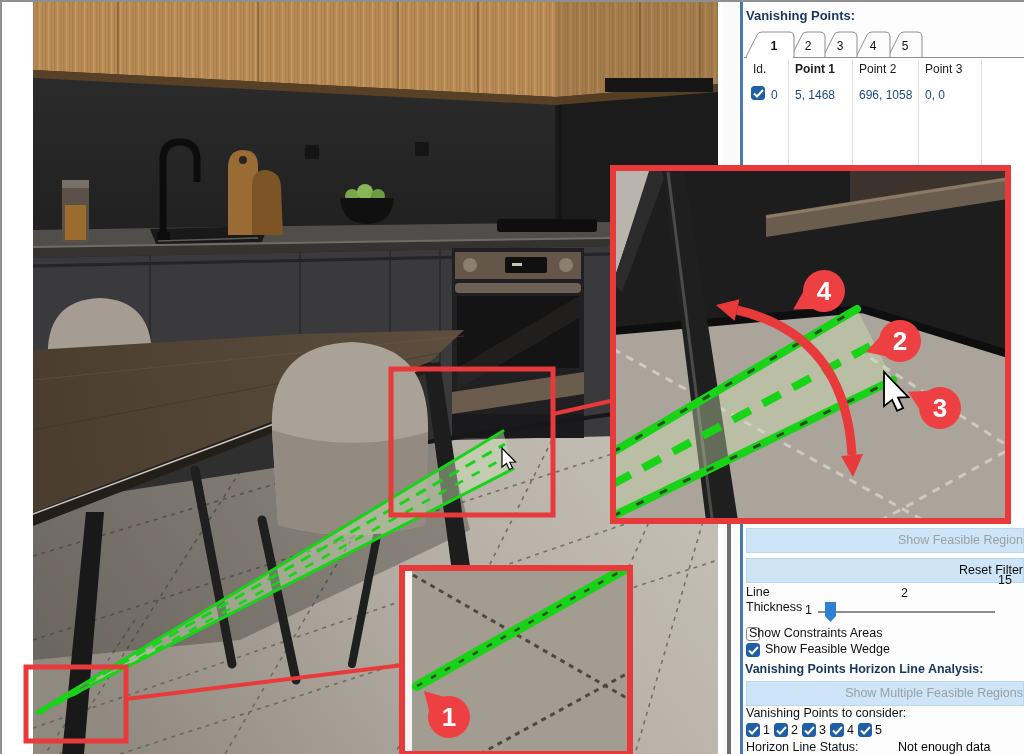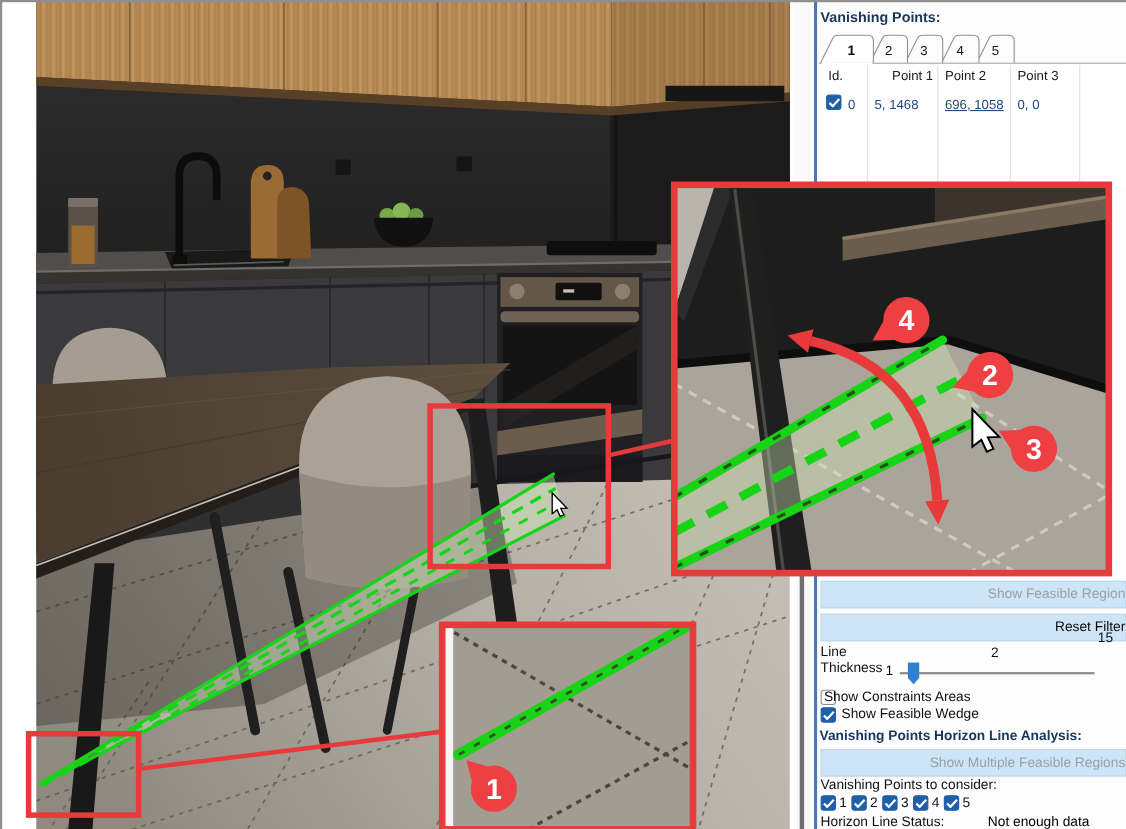--- a/index.html
+++ b/index.html
@@ -209,31 +209,31 @@
     <text x="129" y="19" font-size="12" text-anchor="middle" fill="#111">4</text>
     <text x="161" y="19" font-size="12" text-anchor="middle" fill="#111">5</text>
   </svg>
 
   <div class="abs" style="left:0;top:58px;width:281px;height:112px;background:#fff;"></div>
   <div class="tbl-sep" style="left:45px;"></div>
   <div class="tbl-sep" style="left:109px;"></div>
   <div class="tbl-sep" style="left:175px;"></div>
   <div class="tbl-sep" style="left:238px;"></div>
   <div class="hdr" style="left:10px;">Id.</div>
-  <div class="hdr" style="left:68px;">Point 1</div>
+  <div class="hdr" style="left:52px;font-weight:bold;">Point 1</div>
   <div class="hdr" style="left:116px;">Point 2</div>
   <div class="hdr" style="left:182px;">Point 3</div>
   <div class="cbox on" style="left:8px;top:86px;">
     <svg width="11" height="9" viewBox="0 0 11 9">
           <polyline points="1,4.5 4,7.5 10,1" fill="none" stroke="#fff" stroke-width="2"></polyline>
         </svg>
   </div>
   <div class="cellv" style="left:28px;">0</div>
   <div class="cellv" style="left:52px;">5, 1468</div>
-  <div class="cellv" style="left:116px;text-decoration:underline;">696, 1058</div>
+  <div class="cellv" style="left:116px;">696, 1058</div>
   <div class="cellv" style="left:182px;">0, 0</div>
 
   <div class="btn disabled" style="left:3px;top:528px;width:276px;">Show Feasible Region</div>
   <div class="btn enabled" style="left:3px;top:558px;width:276px;">Reset Filter</div>
 
   <div class="abs" style="left:3px;top:585px;text-align:center;">Line</div>
   <div class="abs" style="left:3px;top:600px;">Thickness</div>
   <div class="abs" style="left:158px;top:586px;">2</div>
   <div class="abs" style="left:62px;top:603px;">1</div>
   <div class="abs" style="left:75px;top:611px;width:177px;height:2px;background:#8c8c8c;"></div>

